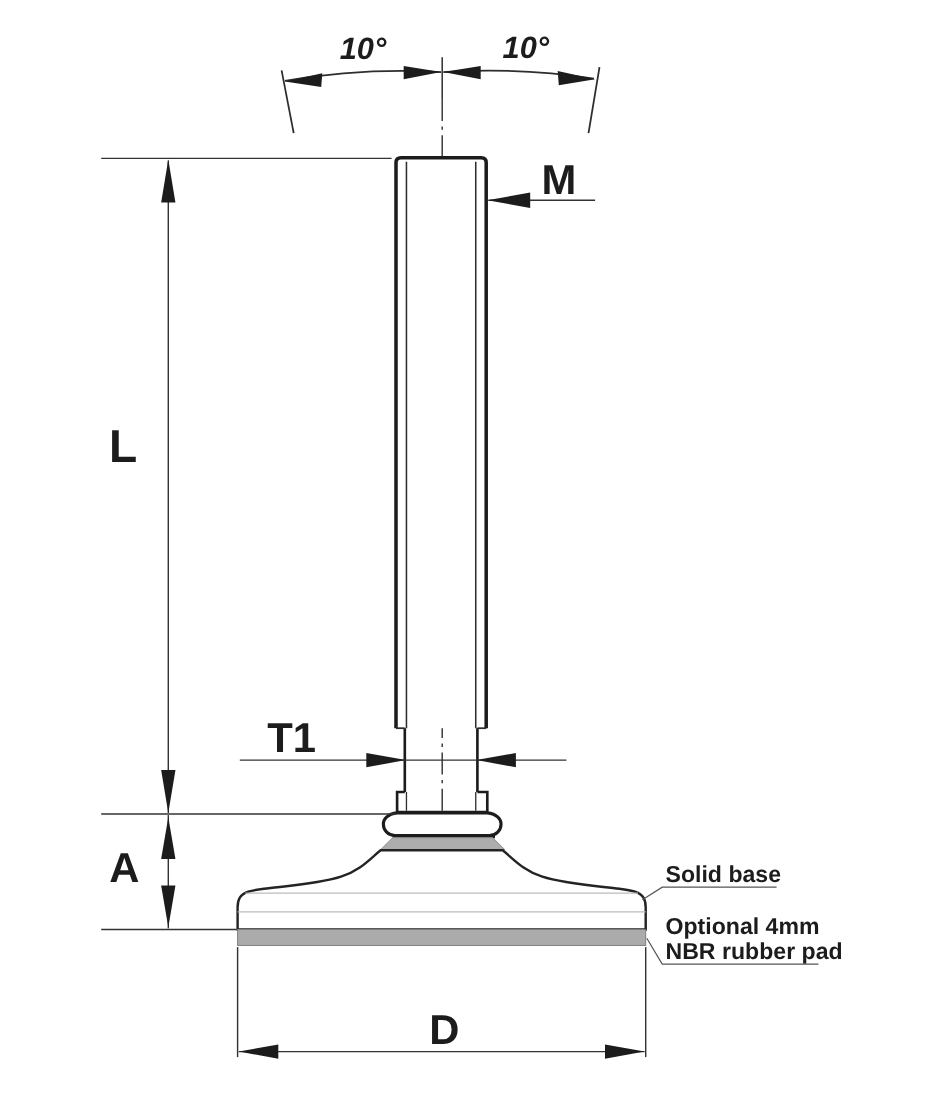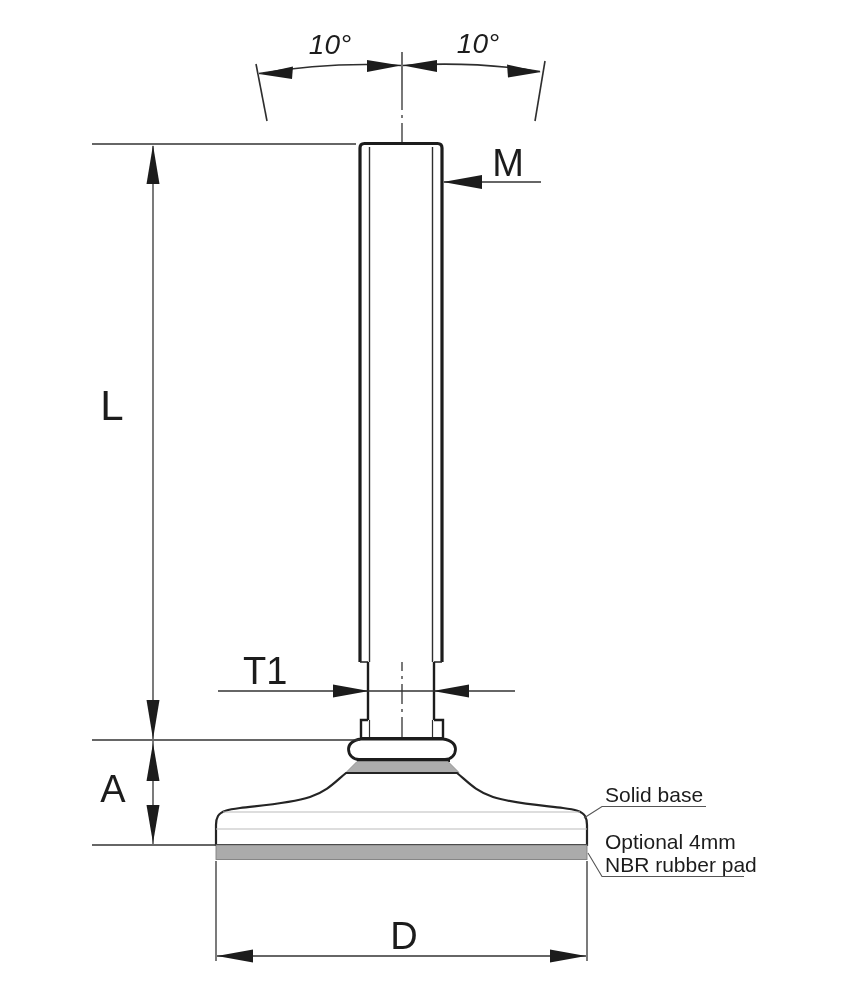--- a/index.html
+++ b/index.html
@@ -1,16 +1,16 @@
 <!DOCTYPE html>
 <html><head>
 <meta charset="utf-8">
 <style>
   html,body{margin:0;padding:0;background:#fff;}
-  .canvas{width:848px;height:1000px;position:relative;background:#fff;overflow:hidden;}
+  .canvas{width:848px;height:1000px;position:relative;background:#fff;overflow:hidden;font-weight:bold;}
   svg{display:block;}
   text{font-family:"Liberation Sans","DejaVu Sans",sans-serif;fill:#1c1c1c;}
   .dim-letter{font-size:42px;}
   .dim-letter-sm{font-size:38px;}
   .angle-label{font-size:28px;font-style:italic;}
   .note-label{font-size:21px;}
 </style>
 </head>
 <body>
 

